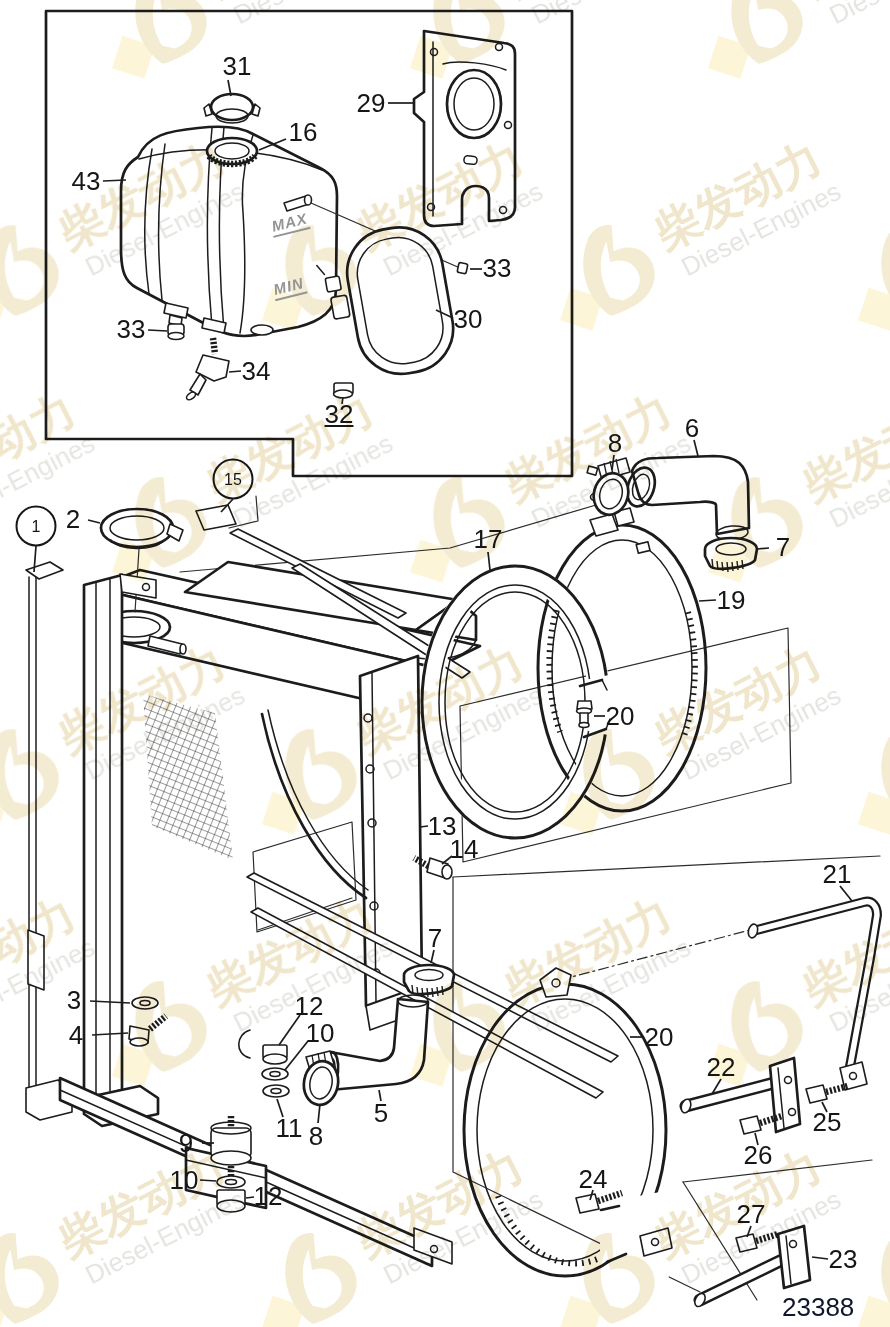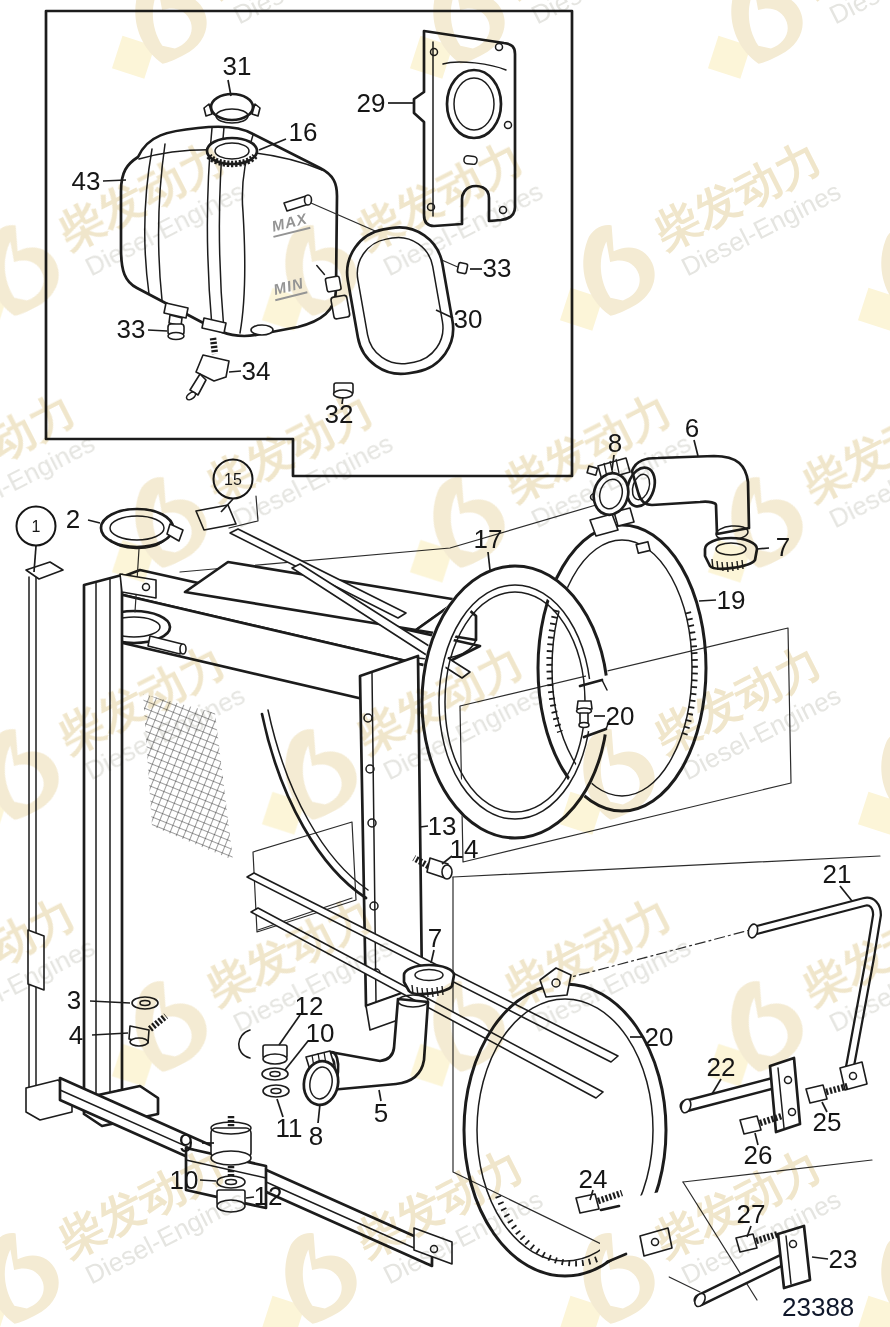--- a/index.html
+++ b/index.html
@@ -465,21 +465,21 @@
 
 <div id="callout-layer">
       <div class="callout" style="left: 223px; top: 66px; margin-left: 14px;">31</div>
       <div class="callout" style="left: 303px; top: 132px;">16</div>
       <div class="callout" style="left: 86px; top: 181px;">43</div>
       <div class="callout" style="left: 371px; top: 103px;">29</div>
       <div class="callout" style="left: 497px; top: 268px;">33</div>
       <div class="callout" style="left: 468px; top: 319px;">30</div>
       <div class="callout" style="left: 131px; top: 329px;">33</div>
       <div class="callout" style="left: 256px; top: 371px; text-align: right;">34</div>
-      <div class="callout" style="left: 339px; top: 414px;">32</div>
+      <div class="callout" style="left: 339px; top: 414px; text-decoration: underline;">32</div>
       <div class="callout circled" style="left: 36px; top: 526px;">1</div>
       <div class="callout" style="left: 73px; top: 519px;">2</div>
       <div class="callout circled" style="left: 233px; top: 479px;">15</div>
       <div class="callout" style="left: 615px; top: 443px;">8</div>
       <div class="callout" style="left: 692px; top: 428px;">6</div>
       <div class="callout" style="left: 783px; top: 547px;">7</div>
       <div class="callout" style="left: 488px; top: 539px;">17</div>
       <div class="callout" style="left: 731px; top: 600px;">19</div>
       <div class="callout" style="left: 620px; top: 716px;">20</div>
       <div class="callout" style="left: 442px; top: 826px;">13</div>

